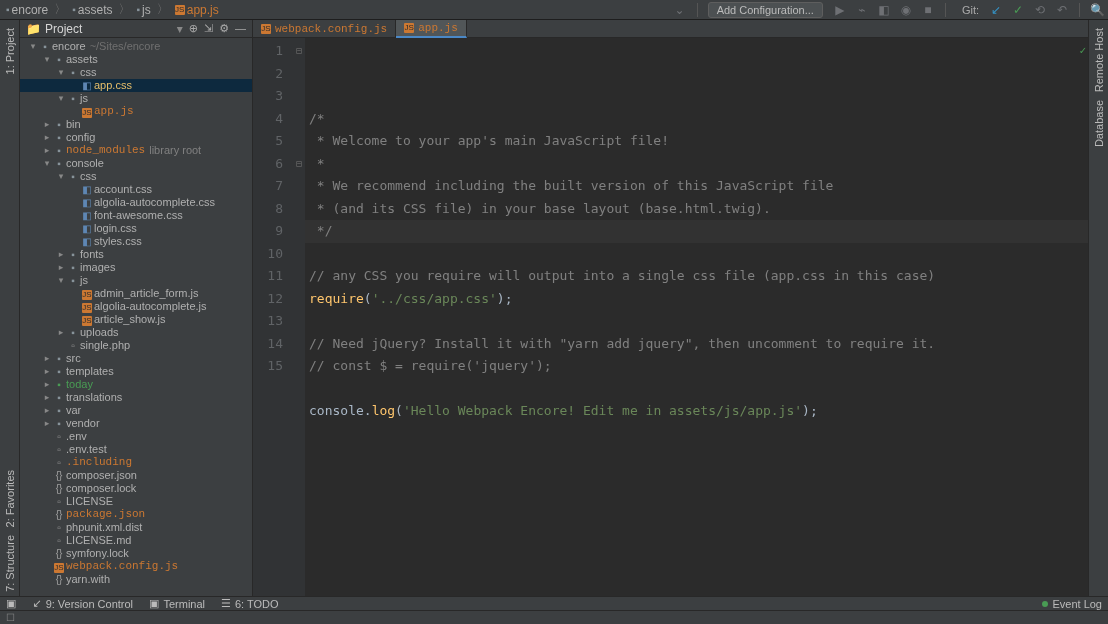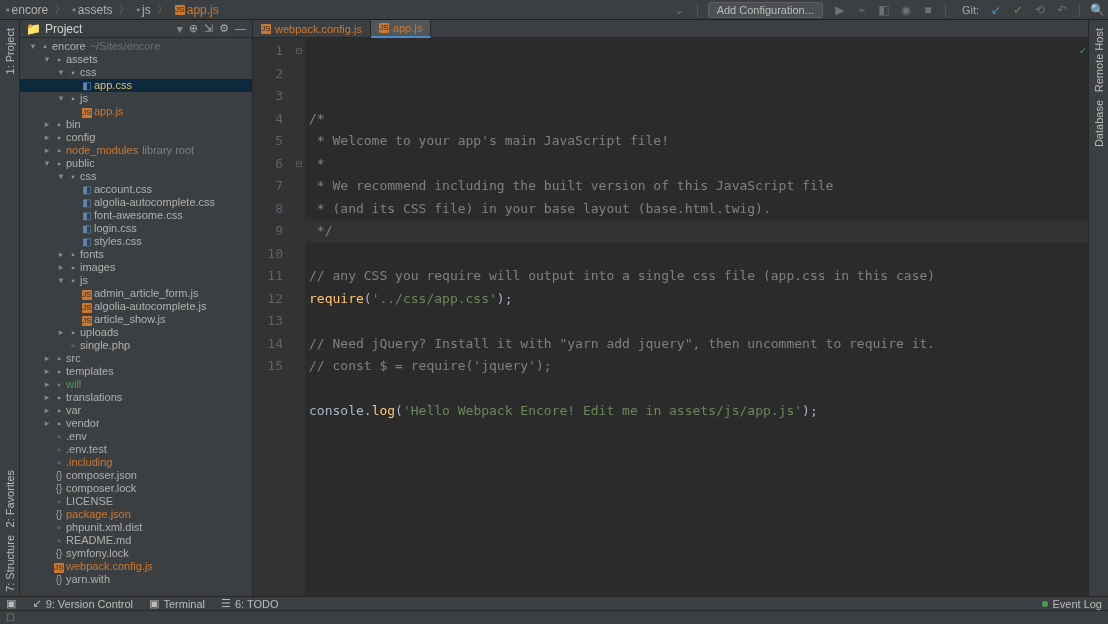--- a/index.html
+++ b/index.html
@@ -113,21 +113,21 @@
 .tree-row.selected { background: #0d293e; }
 .tree-arrow { width: 10px; color: #888; font-size: 9px; text-align: center; }
 .tree-icon { width: 14px; text-align: center; font-size: 10px; }
 .tree-label { color: #b0b0b0; }
 .lib-label { color: #808080; margin-left: 4px; }
 .path-label { color: #707070; margin-left: 4px; }
 .dir-icon { color: #87939a; }
 .css-icon { color: #5e86b3; }
 .file-icon { color: #a0a0a0; }
 .json-icon { color: #a0a0a0; }
-.highlight-orange { color: #cc7832; }
+.highlight-orange { color: #cc7832; font-family: Liberation Mono, monospace; }
 .highlight-yellow { color: #e8bf6a; }
 .highlight-tests { color: #499c54; }
 .editor-area {
   flex: 1;
   background: #2b2b2b;
   display: flex;
   flex-direction: column;
   position: relative;
 }
 .tabs-row {
@@ -329,21 +329,21 @@
         </div>
         <div class="tree-row" style="padding-left: 22px;">
           <span class="tree-arrow">▸</span>
           <span class="tree-icon dir-icon">▪</span>
           <span class="tree-label highlight-orange">node_modules</span>
           <span class="lib-label">library root</span>
         </div>
         <div class="tree-row" style="padding-left: 22px;">
           <span class="tree-arrow">▾</span>
           <span class="tree-icon dir-icon">▪</span>
-          <span class="tree-label ">public</span>
+          <span class="tree-label ">console</span>
         </div>
         <div class="tree-row" style="padding-left: 36px;">
           <span class="tree-arrow">▾</span>
           <span class="tree-icon dir-icon">▪</span>
           <span class="tree-label ">css</span>
         </div>
         <div class="tree-row" style="padding-left: 50px;">
           <span class="tree-arrow"></span>
           <span class="tree-icon css-icon">◧</span>
           <span class="tree-label ">account.css</span>
@@ -414,21 +414,21 @@
           <span class="tree-label ">src</span>
         </div>
         <div class="tree-row" style="padding-left: 22px;">
           <span class="tree-arrow">▸</span>
           <span class="tree-icon dir-icon">▪</span>
           <span class="tree-label ">templates</span>
         </div>
         <div class="tree-row" style="padding-left: 22px;">
           <span class="tree-arrow">▸</span>
           <span class="tree-icon highlight-tests">▪</span>
-          <span class="tree-label highlight-tests">will</span>
+          <span class="tree-label highlight-tests">today</span>
         </div>
         <div class="tree-row" style="padding-left: 22px;">
           <span class="tree-arrow">▸</span>
           <span class="tree-icon dir-icon">▪</span>
           <span class="tree-label ">translations</span>
         </div>
         <div class="tree-row" style="padding-left: 22px;">
           <span class="tree-arrow">▸</span>
           <span class="tree-icon dir-icon">▪</span>
           <span class="tree-label ">var</span>
@@ -474,21 +474,21 @@
           <span class="tree-label highlight-orange">package.json</span>
         </div>
         <div class="tree-row" style="padding-left: 22px;">
           <span class="tree-arrow"></span>
           <span class="tree-icon file-icon">▫</span>
           <span class="tree-label ">phpunit.xml.dist</span>
         </div>
         <div class="tree-row" style="padding-left: 22px;">
           <span class="tree-arrow"></span>
           <span class="tree-icon file-icon">▫</span>
-          <span class="tree-label ">README.md</span>
+          <span class="tree-label ">LICENSE.md</span>
         </div>
         <div class="tree-row" style="padding-left: 22px;">
           <span class="tree-arrow"></span>
           <span class="tree-icon json-icon">{}</span>
           <span class="tree-label ">symfony.lock</span>
         </div>
         <div class="tree-row" style="padding-left: 22px;">
           <span class="tree-arrow"></span>
           <span class="tree-icon"><span class="js-icon">JS</span></span>
           <span class="tree-label highlight-orange">webpack.config.js</span>

